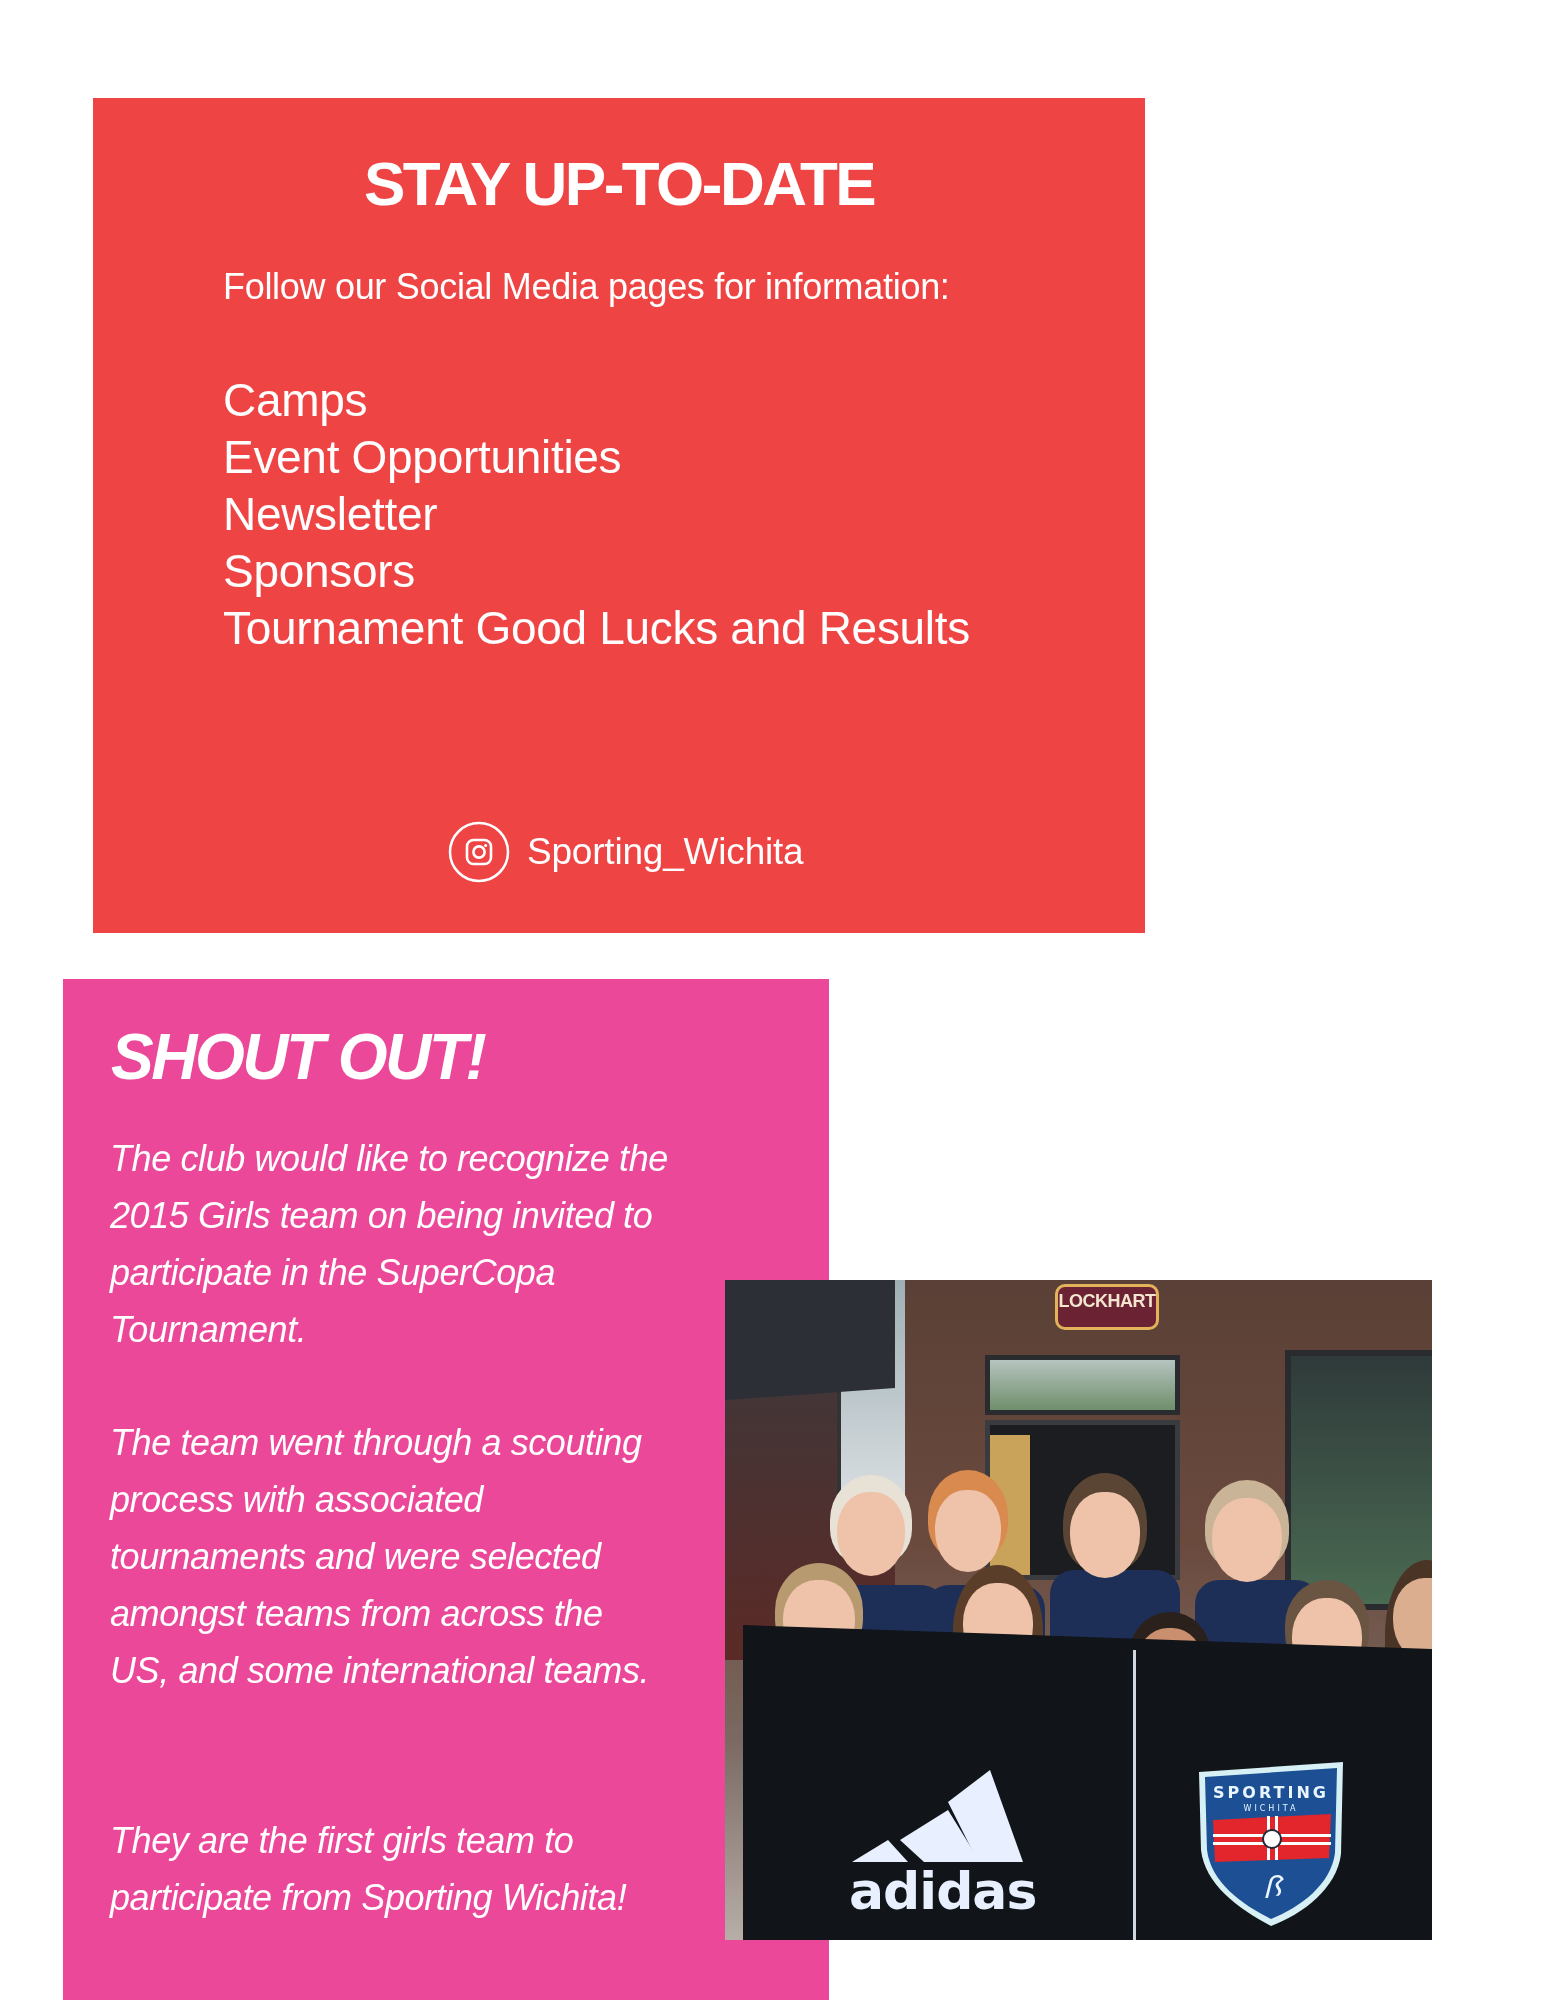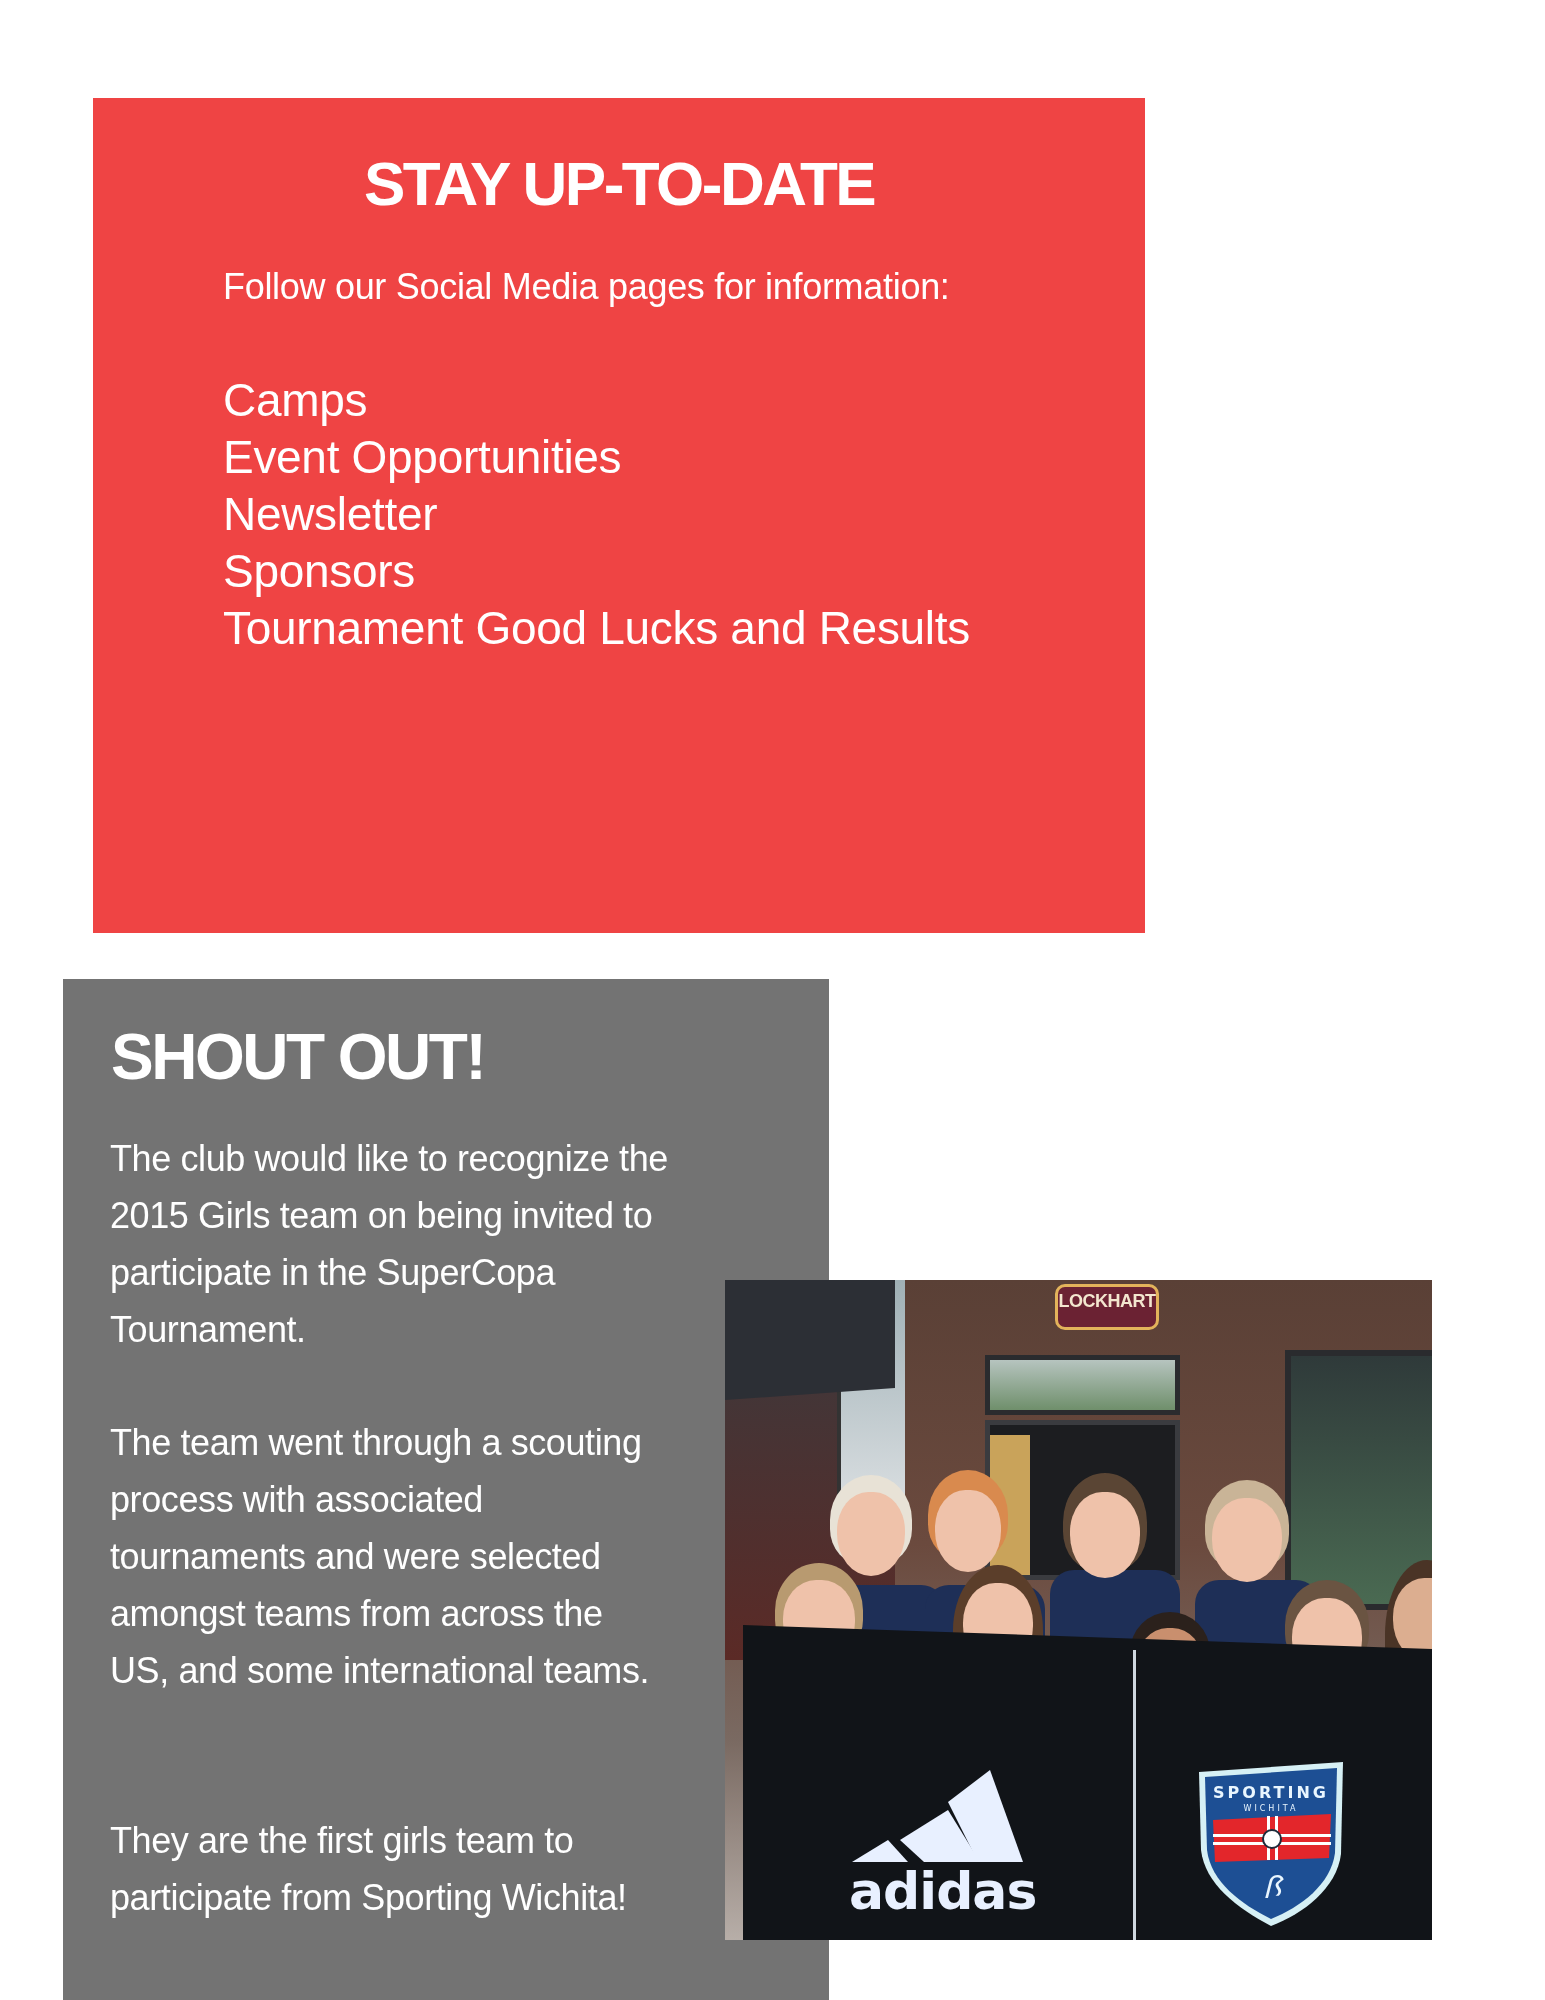--- a/index.html
+++ b/index.html
@@ -27,21 +27,22 @@
     position: absolute; left: 355px; height: 60px;
     display: flex; align-items: center;
   }
   .social-row.fb { top: 650px; }
   .social-row.ig { top: 724px; }
   .social-icon { width: 62px; height: 62px; display: flex; align-items: center; justify-content: center; }
   .social-label { margin-left: 17px; font-size: 37px; letter-spacing: -0.2px; }
 
   .shout-box {
     position: absolute; left: 63px; top: 979px; width: 766px; height: 1021px;
-    background: #737373;
+    background: #ec4899;
+    font-style: italic;
   }
   .shout-title {
     position: absolute; left: 48px; top: 42px;
     font-weight: 700; font-size: 64px; letter-spacing: -2.5px; line-height: 1.15;
   }
   .shout-para {
     position: absolute; left: 47px; width: 560px;
     font-size: 36px; line-height: 57px; letter-spacing: -0.4px;
   }
   .shout-para.p1 { top: 151px; }
@@ -86,20 +87,31 @@
   <p class="stay-intro">Follow our Social Media pages for information:</p>
   <ul class="stay-list">
     <li>Camps</li>
     <li>Event Opportunities</li>
     <li>Newsletter</li>
     <li>Sponsors</li>
     <li>Tournament Good Lucks and Results</li>
   </ul>
 
 
+  <div class="social-row ig">
+    <span class="social-icon">
+      <svg width="62" height="62" viewBox="0 0 62 62">
+        <circle cx="31" cy="31" r="29" fill="none" stroke="#ffffff" stroke-width="2.5"></circle>
+        <rect x="19" y="19" width="24" height="24" rx="6.5" fill="none" stroke="#ffffff" stroke-width="2.6"></rect>
+        <circle cx="31" cy="31" r="5.6" fill="none" stroke="#ffffff" stroke-width="2.6"></circle>
+        <circle cx="37.6" cy="24.4" r="1.5" fill="#ffffff"></circle>
+      </svg>
+    </span>
+    <span class="social-label">Sporting_Wichita</span>
+  </div>
 </section>
 
 <section class="shout-box">
   <h2 class="shout-title">SHOUT OUT!</h2>
   <p class="shout-para p1">The club would like to recognize the 2015 Girls team on being invited to participate in the SuperCopa Tournament.</p>
   <p class="shout-para p2">The team went through a scouting process with associated tournaments and were selected amongst teams from across the US, and some international teams.</p>
   <p class="shout-para p3">They are the first girls team to participate from Sporting Wichita!</p>
 </section>
 
 <figure class="photo">

